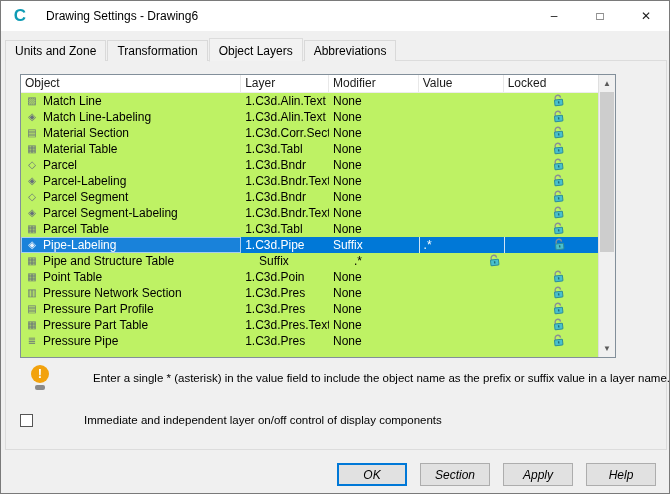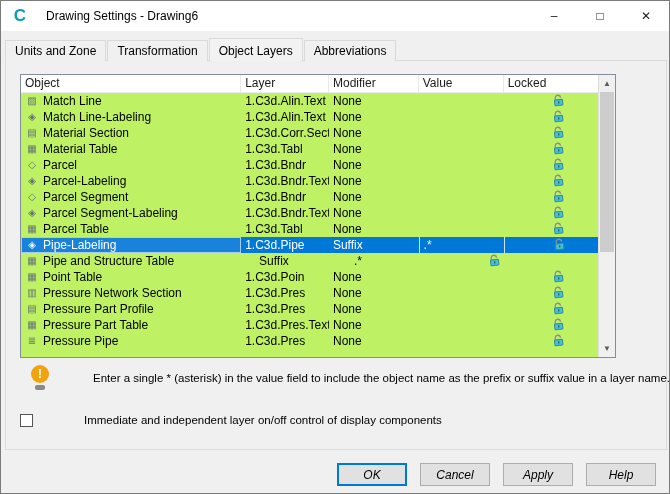--- a/index.html
+++ b/index.html
@@ -392,18 +392,18 @@
 
     <div class="chk-row">
       <span class="checkbox"></span>
       <span>Immediate and independent layer on/off control of display components</span>
     </div>
 
   </div>
 
   <div class="btn-row">
     <button class="btn default">OK</button>
-    <button class="btn">Cancel</button>
+    <button class="btn">Section</button>
     <button class="btn">Apply</button>
     <button class="btn">Help</button>
   </div>
 
 </div>
 
 </body></html>

